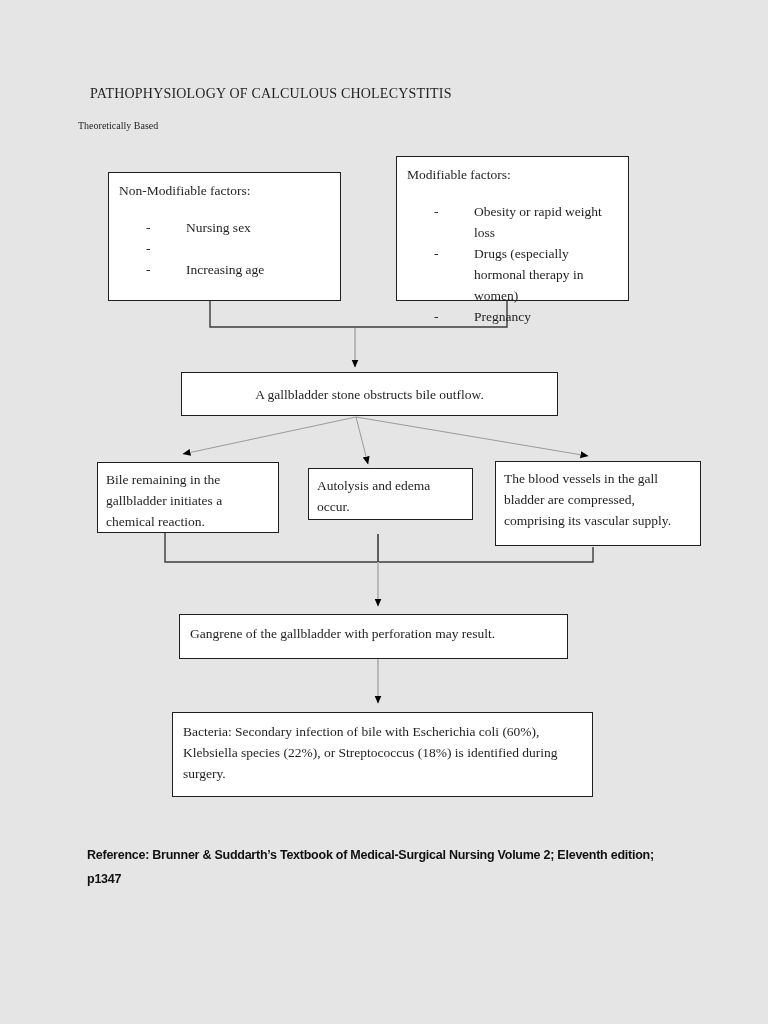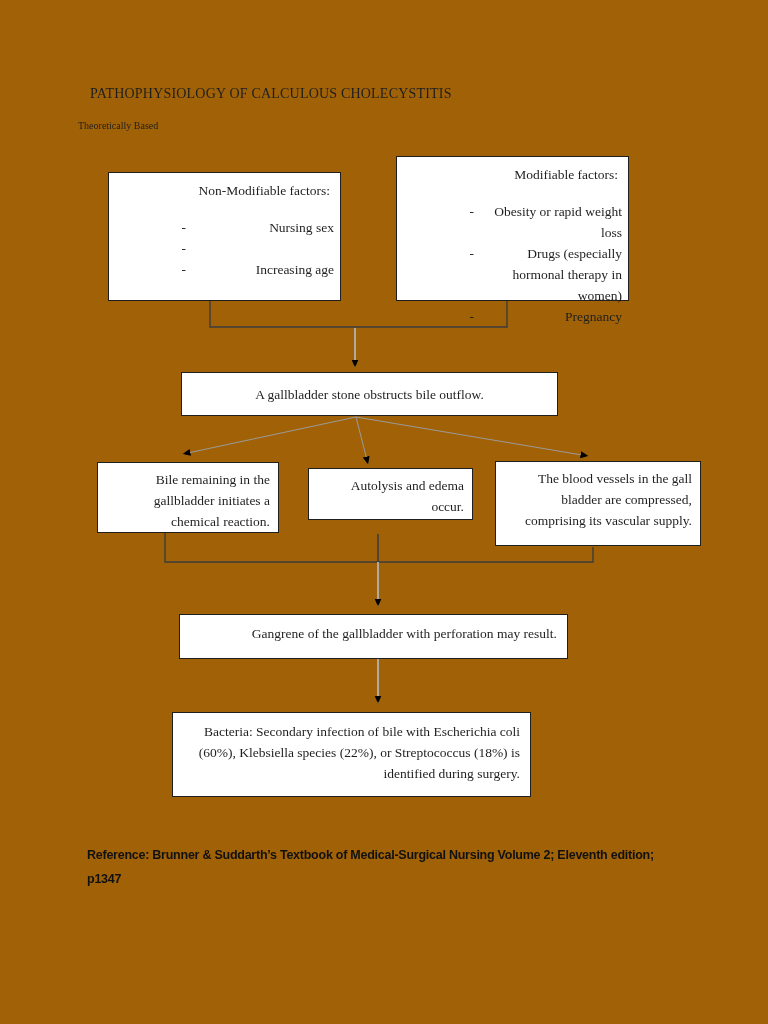--- a/index.html
+++ b/index.html
@@ -1,20 +1,20 @@
 <!DOCTYPE html>
 <html><head>
 <meta charset="utf-8">
 <style>
   html, body { margin: 0; padding: 0; background: #ffffff; }
   #page {
     position: relative;
     width: 768px;
     height: 1024px;
-    background: #a16207;
+    background: #e5e5e5;
     font-family: "Liberation Serif", serif;
     color: #1f1f1f;
     overflow: hidden;
   }
   .abs { position: absolute; }
   #title {
     left: 90px; top: 86px;
     font-size: 14px;
     letter-spacing: 0.2px;
     white-space: nowrap;
@@ -24,40 +24,39 @@
     font-size: 10px;
     white-space: nowrap;
   }
   .fbox {
     position: absolute;
     border: 1.5px solid #1f1f1f;
     background: #ffffff;
     font-size: 13.5px;
     line-height: 21px;
     box-sizing: border-box;
-    text-align: right;
   }
   .fbox .heading { padding: 7px 10px 0 10px; }
   .fbox .items { margin-top: 16px; }
   .li { display: flex; padding-left: 37px; }
   .li .dash { flex: 0 0 40px; }
   .li .li-text { flex: 1 1 auto; padding-right: 6px; }
   #box-nonmod { left: 108px; top: 172px; width: 233px; height: 129px; }
   #box-mod    { left: 396px; top: 156px; width: 233px; height: 145px; }
   #box-obstruction {
     left: 181px; top: 372px; width: 377px; height: 44px;
     display: flex; align-items: center; justify-content: center;
     text-align: center;
   }
   .textbox { padding: 6px 8px; }
   #box-bile      { left: 97px;  top: 462px; width: 182px; height: 71px; }
   #box-autolysis { left: 308px; top: 468px; width: 165px; height: 52px; }
   #box-vessels   { left: 495px; top: 461px; width: 206px; height: 85px; }
   #box-gangrene  { left: 179px; top: 614px; width: 389px; height: 45px; }
-  #box-bacteria  { left: 172px; top: 712px; width: 359px; height: 85px; }
+  #box-bacteria  { left: 172px; top: 712px; width: 421px; height: 85px; }
   #box-gangrene .textbox, #box-bacteria .textbox { padding: 8px 10px; }
   #connector-layer { left: 0; top: 0; width: 768px; height: 1024px; pointer-events: none; }
   #reference {
     left: 87px; top: 843px; width: 620px;
     font-family: "Liberation Sans", sans-serif;
     font-weight: 700;
     font-size: 12.5px;
     letter-spacing: -0.25px;
     line-height: 24px;
     color: #111111;

